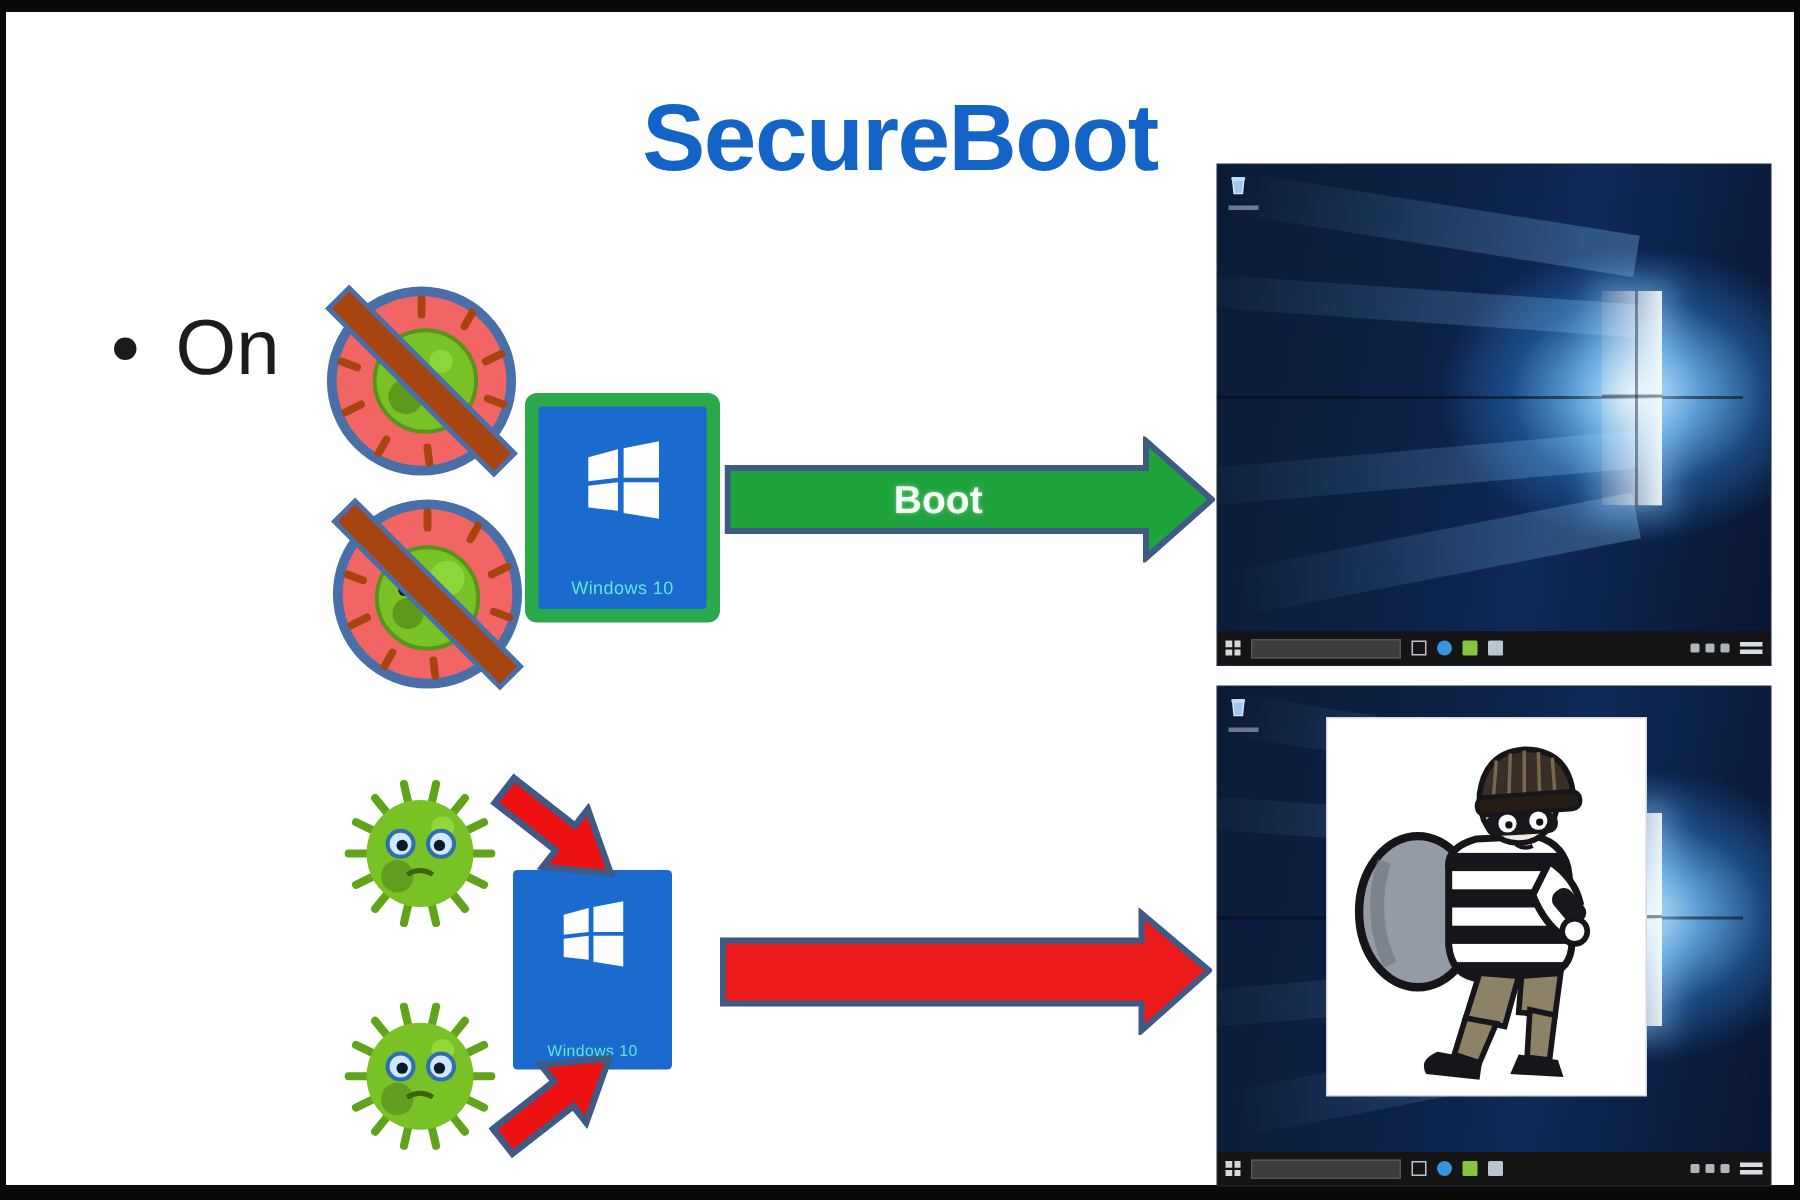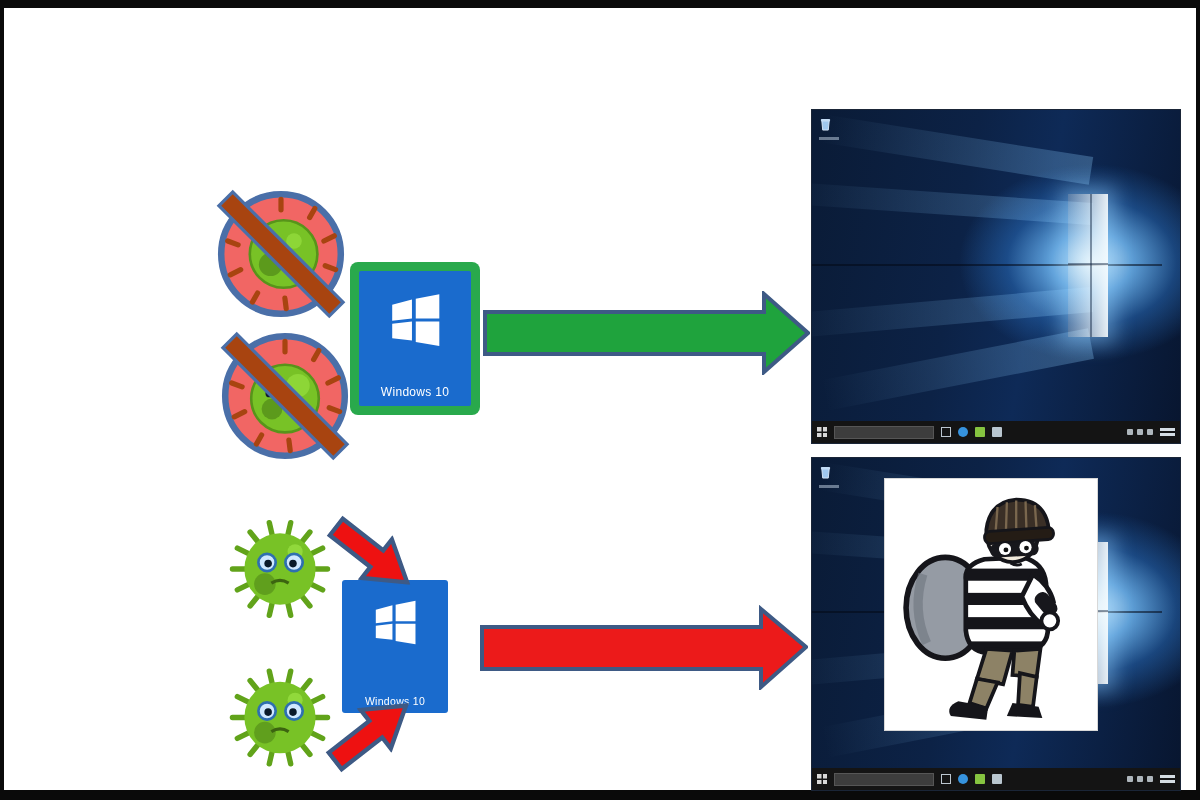--- a/index.html
+++ b/index.html
@@ -23,21 +23,21 @@
   .abs{position:absolute;}
   .abs svg{display:block;width:100%;height:100%;}
 
   
   .tile{background:var(--windows-blue);display:flex;flex-direction:column;align-items:center;justify-content:flex-start;}
   .tile-green-wrap{position:absolute;left:350px;top:262px;width:130px;height:153px;background:var(--tile-green);
     border-radius:8px;padding:9px;box-sizing:border-box;}
   .tile-green-wrap .tile{width:100%;height:100%;border-radius:2px;}
   .tile-off{position:absolute;left:342px;top:580px;width:106px;height:133px;border-radius:3px;}
   .tile .flag{margin-top:8px;}
-  .tile .tile-label{color:#ffffff;font-size:12px;margin-top:auto;margin-bottom:7px;letter-spacing:.3px;}
+  .tile .tile-label{color:#5eead4;font-size:12px;margin-top:auto;margin-bottom:7px;letter-spacing:.3px;}
   .tile-off .tile-label{font-size:10.5px;margin-bottom:6px;}
 
   
   .harrow{position:absolute;}
   .harrow .alabel{position:absolute;left:0;top:0;width:285px;height:100%;display:flex;
     align-items:center;justify-content:center;color:#f4fff4;font-size:26px;font-weight:700;
     text-shadow:0 0 3px rgba(255,255,255,.45);}
   .harrow.boot{left:483px;top:291px;width:327px;height:84px;}
   .harrow.infected{left:480px;top:605px;width:328px;height:85px;}
   .harrow.infected .alabel{color:#ffecec;}
@@ -93,21 +93,26 @@
     box-shadow:0 0 0 1px #d8d8d8;display:flex;align-items:center;justify-content:center;}
   .burglar-box svg{width:196px;height:240px;}
 </style>
 </head>
 <body>
 
 <div class="frame">
   <div class="page"></div>
   <div class="layer">
 
-
+    <h1 class="title">SecureBoot</h1>
+
+    <div class="bullet on">
+      <span class="dot"></span>
+      <span class="bl">On</span>
+    </div>
 
     <span class="abs" style="left:216px;top:188px;width:130px;height:132px;">
       <svg viewBox="0 0 100 100">
         <circle cx="50" cy="50" r="46" fill="var(--blocked-pink)" stroke="var(--blocked-ring)" stroke-width="5"></circle>
         <g stroke="var(--blocked-slash)" stroke-width="4" stroke-linecap="round">
           <line x1="50" y1="8" x2="50" y2="16"></line>
             <line x1="76" y1="15" x2="72" y2="22"></line>
           <line x1="91" y1="36" x2="83" y2="40"></line>
             <line x1="92" y1="62" x2="84" y2="59"></line>
           <line x1="78" y1="84" x2="73" y2="77"></line>
@@ -165,20 +170,21 @@
           </svg>
         </span>
         <span class="tile-label">Windows 10</span>
       </div>
     </div>
 
     <div class="harrow boot">
       <svg viewBox="0 0 327 84" preserveAspectRatio="none">
         <polygon points="2,21 281,21 281,3 325,42 281,81 281,63 2,63" fill="var(--boot-green)" stroke="var(--arrow-navy)" stroke-width="4"></polygon>
       </svg>
+      <span class="alabel">Boot</span>
     </div>
 
     <div class="desktop d-top">
       <div class="wallpaper">
         <div class="beam b1"></div>
           <div class="beam b2"></div>
         <div class="beam b3"></div>
           <div class="beam b4"></div>
         <div class="horizon"></div>
         <div class="winpane"></div>

